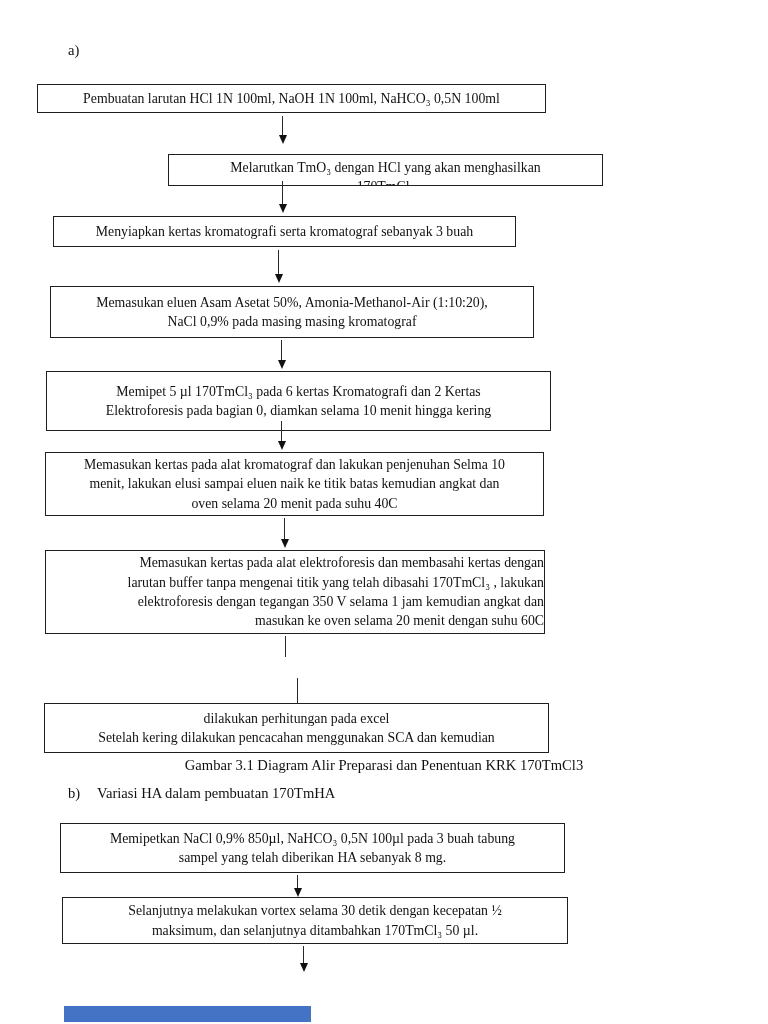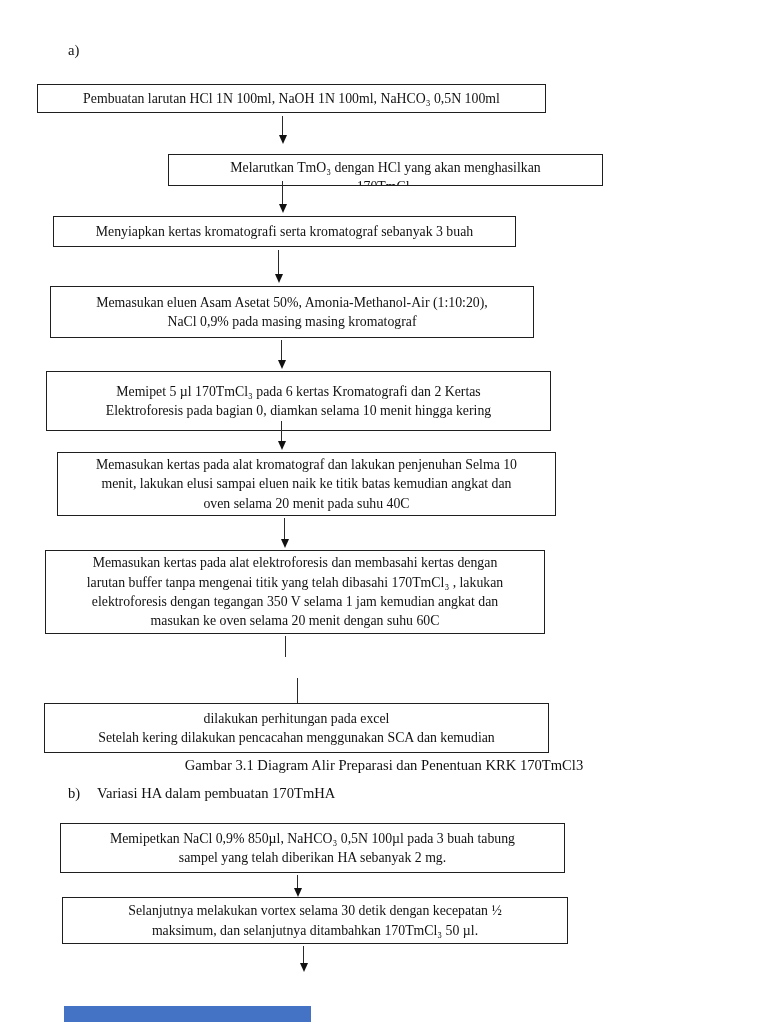--- a/index.html
+++ b/index.html
@@ -117,32 +117,32 @@
   <div class="fbox" style="left:46px;top:371px;width:505px;height:60px;">
     <div class="ln">Memipet 5 µl 170TmCl₃ pada 6 kertas Kromatografi dan 2 Kertas</div>
     <div class="ln">Elektroforesis pada bagian 0, diamkan selama 10 menit hingga kering</div>
   </div>
 
   <div class="arrow" style="left:277px;top:421px;height:29px;">
     <div class="shaft"></div>
     <div class="tip"></div>
   </div>
 
-  <div class="fbox" style="left:45px;top:452px;width:499px;height:64px;margin-left:12px;">
+  <div class="fbox" style="left:45px;top:452px;width:499px;height:64px;">
     <div class="ln">Memasukan kertas pada alat kromatograf dan lakukan penjenuhan Selma 10</div>
     <div class="ln">menit, lakukan elusi sampai eluen naik ke titik batas kemudian angkat dan</div>
     <div class="ln">oven selama 20 menit pada suhu 40C</div>
   </div>
 
   <div class="arrow" style="left:280px;top:518px;height:30px;">
     <div class="shaft"></div>
     <div class="tip"></div>
   </div>
 
-  <div class="fbox" style="left:45px;top:550px;width:500px;height:84px;">
+  <div class="fbox" style="left:45px;top:550px;width:500px;height:84px;align-items:flex-end;">
     <div class="ln">Memasukan kertas pada alat elektroforesis dan membasahi kertas dengan</div>
     <div class="ln">larutan buffer tanpa mengenai titik yang telah dibasahi 170TmCl₃ , lakukan</div>
     <div class="ln">elektroforesis dengan tegangan 350 V selama 1 jam kemudian angkat dan</div>
     <div class="ln">masukan ke oven selama 20 menit dengan suhu 60C</div>
   </div>
 
   <div class="seg" style="left:285px;top:636px;height:21px;"></div>
   <div class="seg" style="left:297px;top:678px;height:26px;"></div>
 
   <div class="fbox" style="left:44px;top:703px;width:505px;height:50px;">
@@ -150,21 +150,21 @@
     <div class="ln">Setelah kering dilakukan pencacahan menggunakan SCA dan kemudian</div>
   </div>
 
   <div class="caption" style="top:757px;">Gambar 3.1 Diagram Alir Preparasi dan Penentuan KRK 170TmCl3</div>
 
   <div class="sec-label" style="left:68px;top:785px;">b)</div>
   <div class="sec-label" style="left:97px;top:785px;">Variasi HA dalam pembuatan 170TmHA</div>
 
   <div class="fbox" style="left:60px;top:823px;width:505px;height:50px;">
     <div class="ln">Memipetkan NaCl 0,9% 850µl, NaHCO₃ 0,5N 100µl pada 3 buah tabung</div>
-    <div class="ln">sampel yang telah diberikan HA sebanyak 2 mg.</div>
+    <div class="ln">sampel yang telah diberikan HA sebanyak 8 mg.</div>
   </div>
 
   <div class="arrow" style="left:293px;top:875px;height:22px;">
     <div class="shaft"></div>
     <div class="tip"></div>
   </div>
 
   <div class="fbox" style="left:62px;top:897px;width:506px;height:47px;">
     <div class="ln">Selanjutnya melakukan vortex selama 30 detik dengan kecepatan ½</div>
     <div class="ln">maksimum, dan selanjutnya ditambahkan 170TmCl₃ 50 µl.</div>

